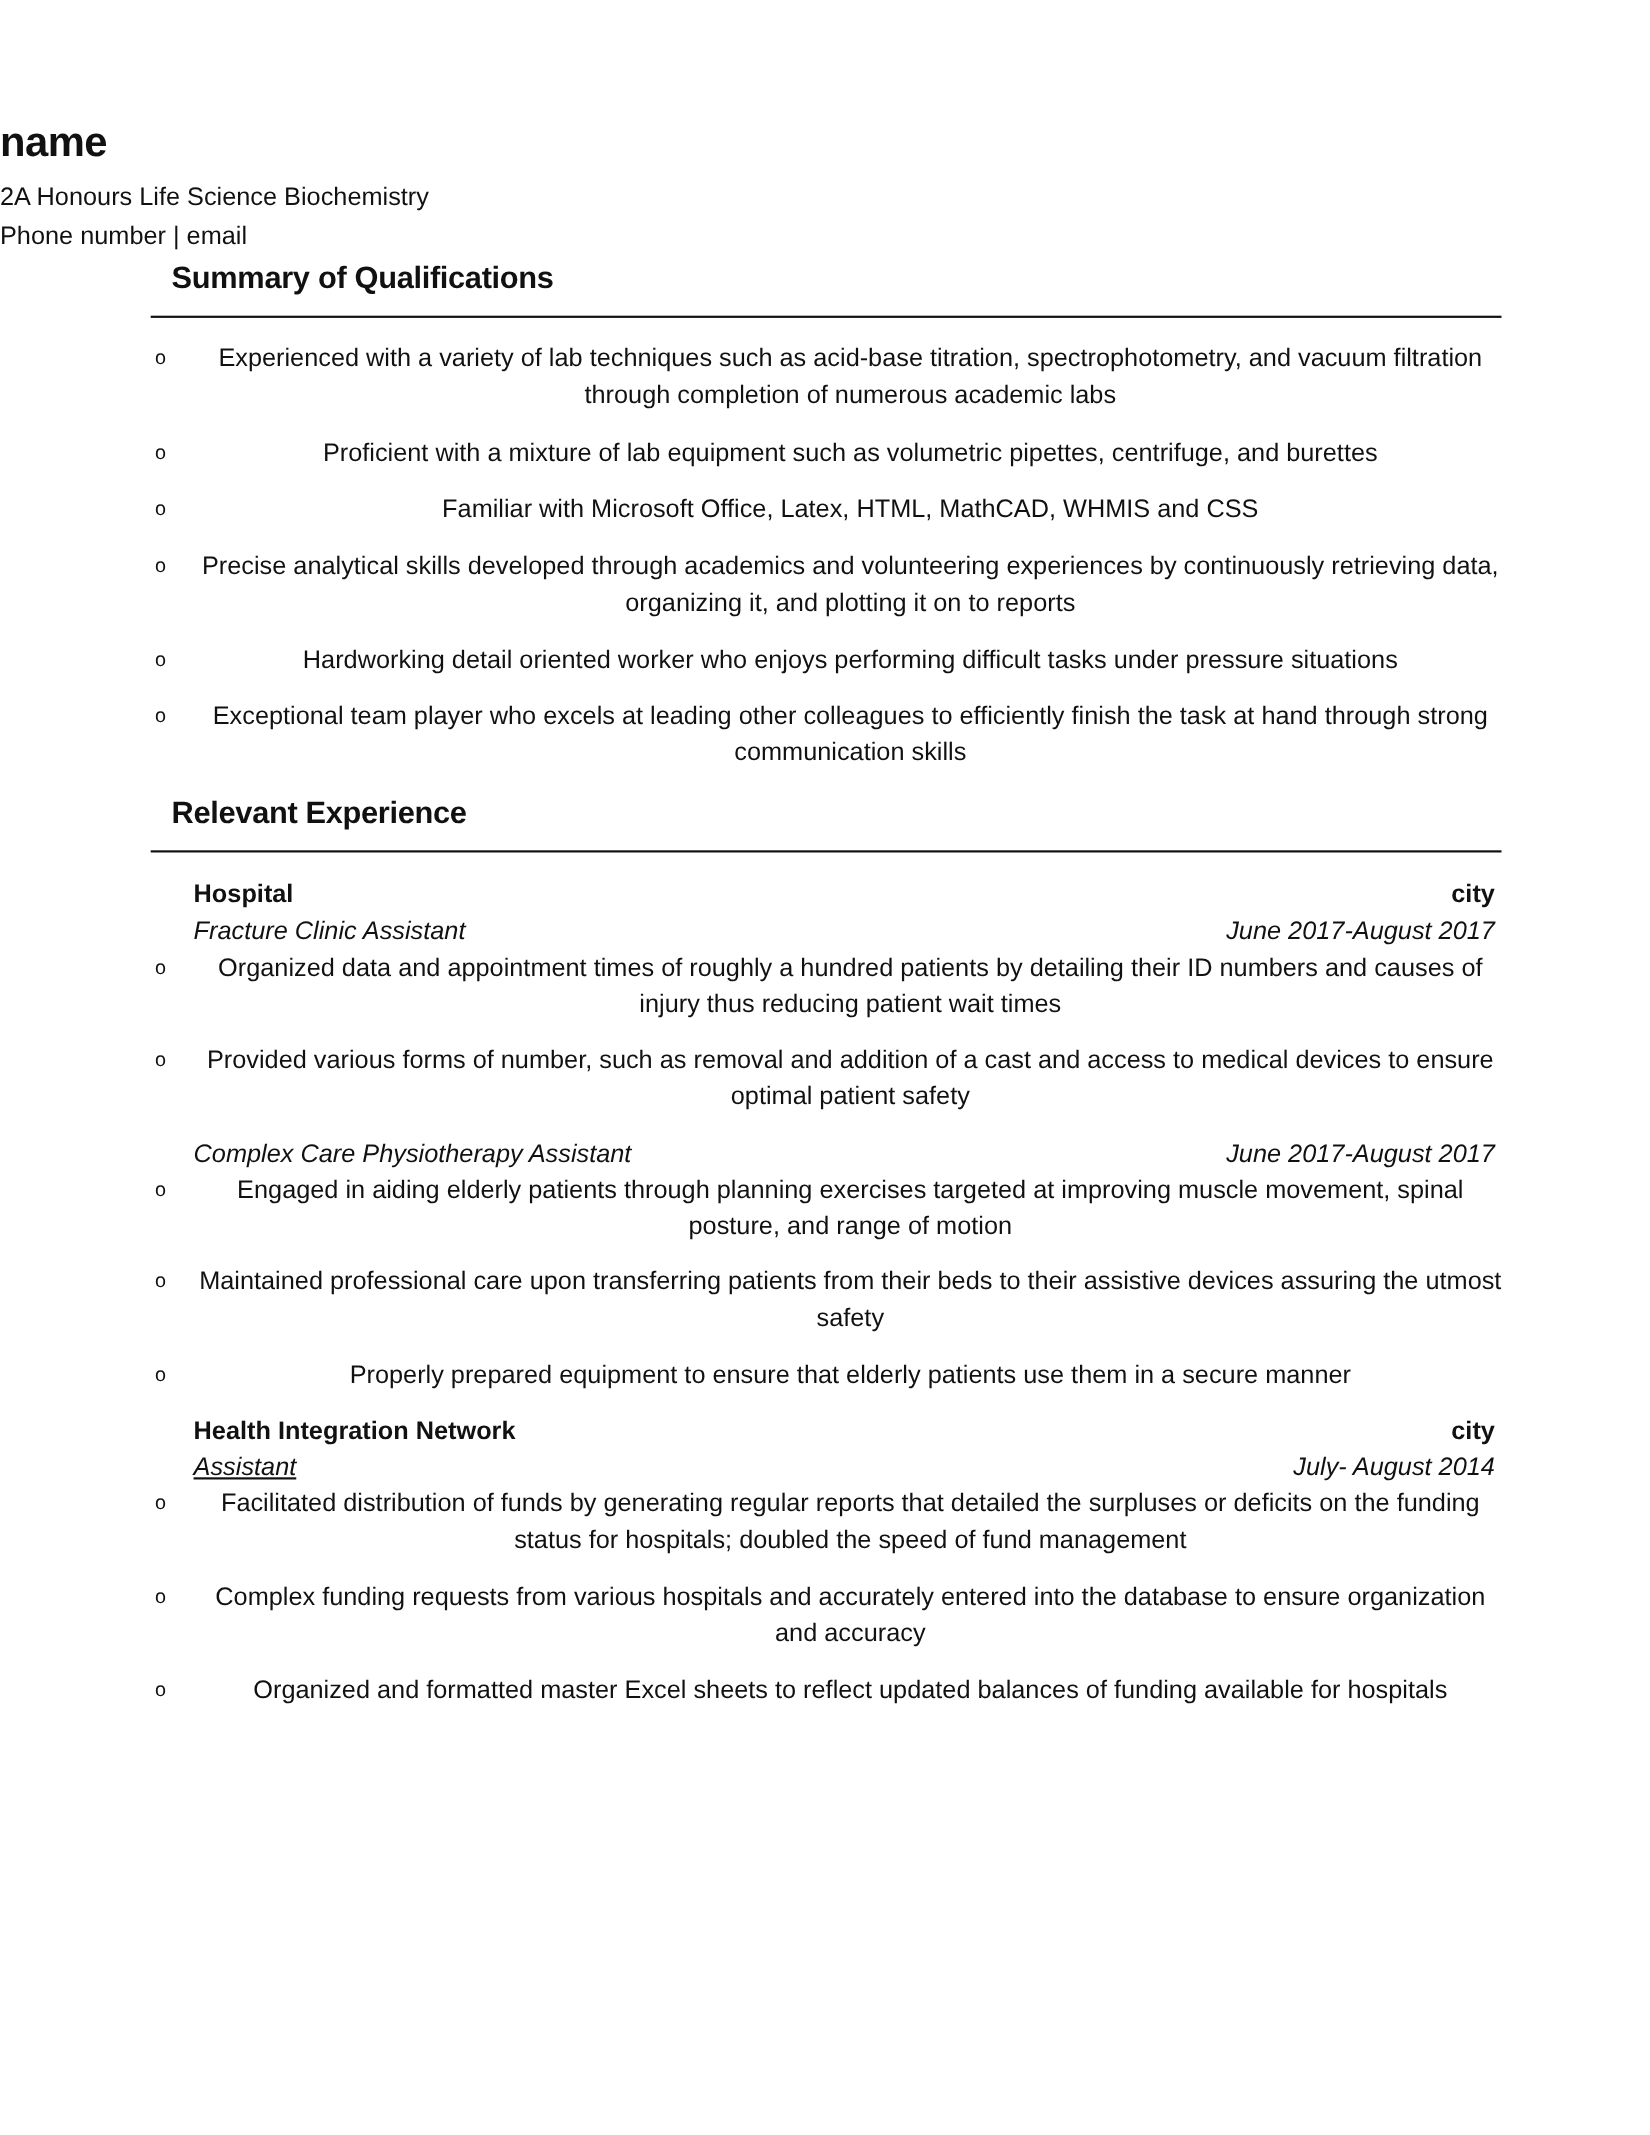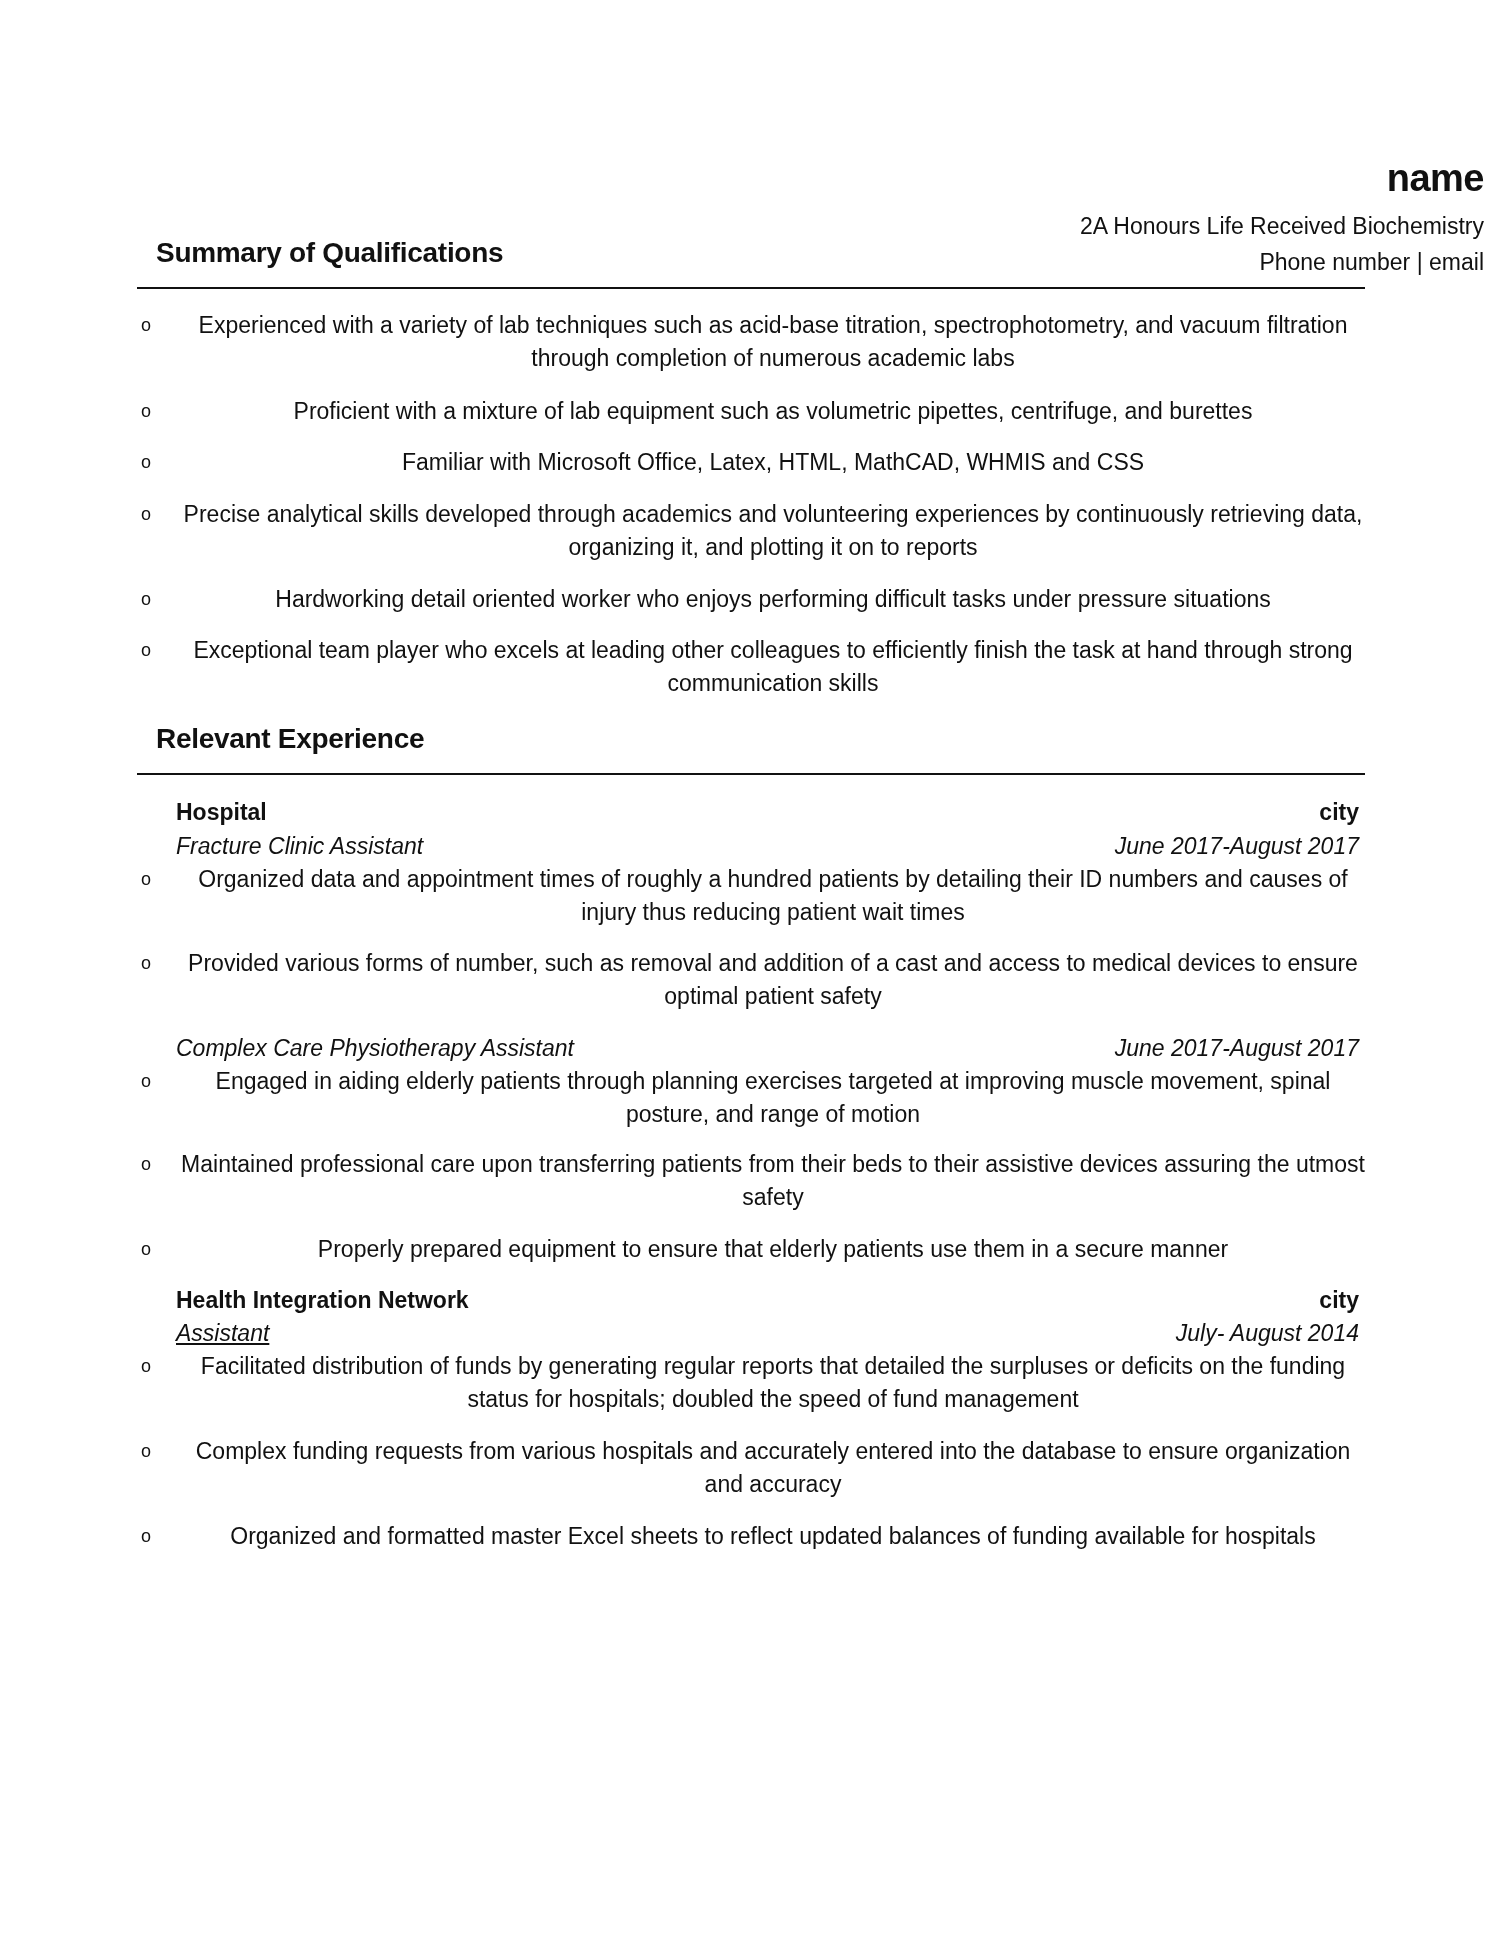--- a/index.html
+++ b/index.html
@@ -1,38 +1,38 @@
 <!DOCTYPE html>
 <html><head>
 <meta charset="utf-8">
 <style>
   html, body { margin: 0; padding: 0; background: #ffffff; }
   body {
     width: 1500px; height: 1941px; position: relative; overflow: hidden;
     font-family: "Liberation Sans", sans-serif; color: #111;
   }
   .abs { position: absolute; white-space: nowrap; }
-  .center { left: 0; width: 1484px; text-align: right; margin-top: 48px; }
+  .center { left: 0; width: 1484px; text-align: left; }
   .name { font-size: 38px; font-weight: bold; line-height: 44px; top: 108px; letter-spacing: -0.5px; }
   .sub { font-size: 23px; line-height: 28px; }
   .section-title { left: 156px; font-size: 28px; font-weight: bold; line-height: 34px; letter-spacing: -0.3px; }
   .rule { left: 137px; width: 1228px; height: 0; border-top: 2.5px solid #111; }
   .bullet-row { position: absolute; left: 141px; width: 1230px; font-size: 23px; line-height: 32.5px; }
   .bullet-row .mark { position: absolute; left: 0; top: 0; width: 20px; font-size: 18px; }
   .bullet-row .txt { position: absolute; left: 34px; top: 0; width: 1196px; white-space: normal; text-align: center; }
   .employer { font-size: 23px; font-weight: bold; line-height: 30px; }
   .role { font-size: 23px; font-style: italic; line-height: 30px; }
   .right { right: 141px; text-align: left; }
   .left { left: 141px; margin-left: 35px; }
 </style>
 </head>
 <body>
 
 <div class="abs center name">name</div>
-<div class="abs center sub" style="top:164px;">2A Honours Life Received Biochemistry</div>
+<div class="abs center sub" style="top:164px;">2A Honours Life Science Biochemistry</div>
 <div class="abs center sub" style="top:200px;">Phone number | email</div>
 
 <div class="abs section-title" style="top:236px;">Summary of Qualifications</div>
 <div class="abs rule" style="top:287px;"></div>
 
 <div class="bullet-row" style="top:309px;">
   <span class="mark">o</span>
   <span class="txt">Experienced with a variety of lab techniques such as acid-base titration, spectrophotometry, and vacuum filtration through completion of numerous academic labs</span>
 </div>
 <div class="bullet-row" style="top:395px;">

